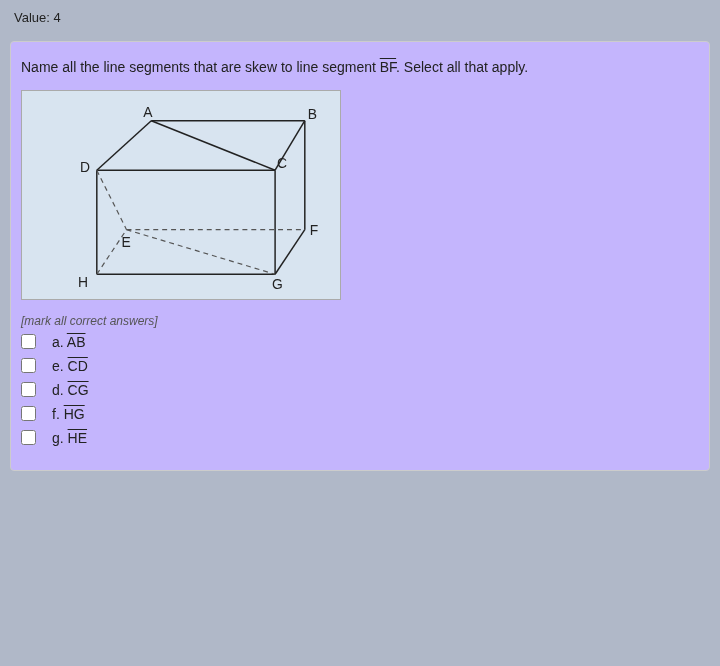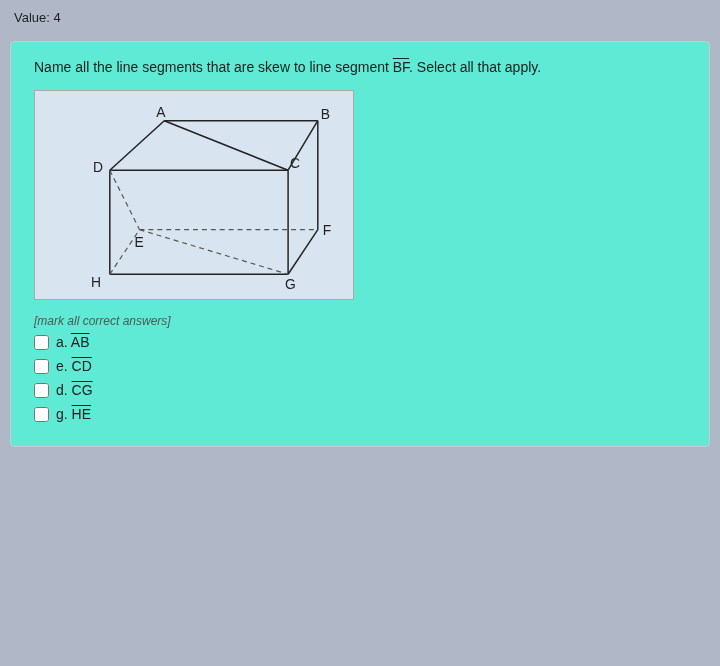--- a/index.html
+++ b/index.html
@@ -14,26 +14,26 @@
       padding: 10px;
     }
     .value-label {
       width: 100%;
       font-size: 13px;
       color: #222;
       margin-bottom: 16px;
       padding-left: 4px;
     }
     .card {
-      background: #5eead4;
+      background: #c4b5fd;
       border: 1px solid #ccc;
       border-radius: 4px;
       width: 100%;
       max-width: 700px;
-      padding: 16px 18px 24px 23px;
+      padding: 16px 18px 24px 10px;
     }
     .question-text {
       font-size: 14px;
       color: #222;
       margin-bottom: 12px;
       line-height: 1.4;
     }
     .overline {
       text-decoration: overline;
       font-style: normal;
@@ -58,22 +58,22 @@
       font-style: italic;
     }
     .options-list {
       list-style: none;
       display: flex;
       flex-direction: column;
       gap: 8px;
     }
     .option-item {
       display: flex;
-      align-items: flex-end;
-      gap: 7px;
+      align-items: flex-start;
+      gap: 16px;
       font-size: 14px;
       color: #222;
     }
     .option-item input[type="checkbox"] {
       width: 15px;
       height: 15px;
       cursor: pointer;
       flex-shrink: 0;
     }
     .option-label {
@@ -142,17 +142,21 @@
     </li>
     <li class="option-item">
       <input type="checkbox" id="opt-e" style="">
       <label class="option-label" for="opt-e">e. <span class="overline">CD</span></label>
     </li>
     <li class="option-item">
       <input type="checkbox" id="opt-d" style="">
       <label class="option-label" for="opt-d">d. <span class="overline">CG</span></label>
     </li>
     <li class="option-item">
+      <input type="checkbox" id="opt-f" style="">
+      <label class="option-label" for="opt-f">f. <span class="overline">HG</span></label>
+    </li>
+    <li class="option-item">
       <input type="checkbox" id="opt-g" style="">
       <label class="option-label" for="opt-g">g. <span class="overline">HE</span></label>
     </li>
   </ul>
 </div>
 
 </body></html>

